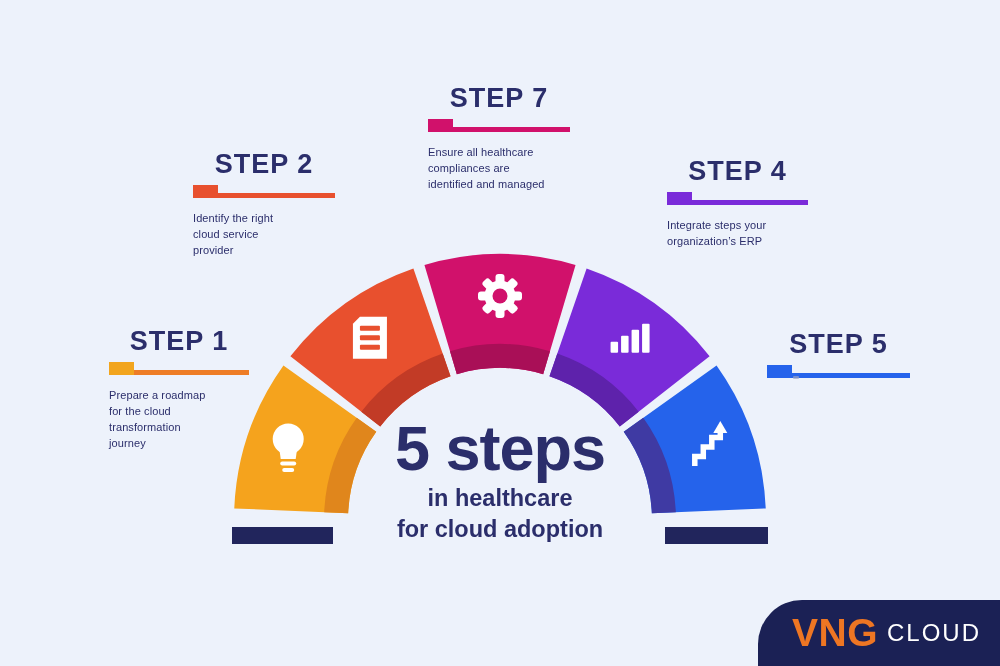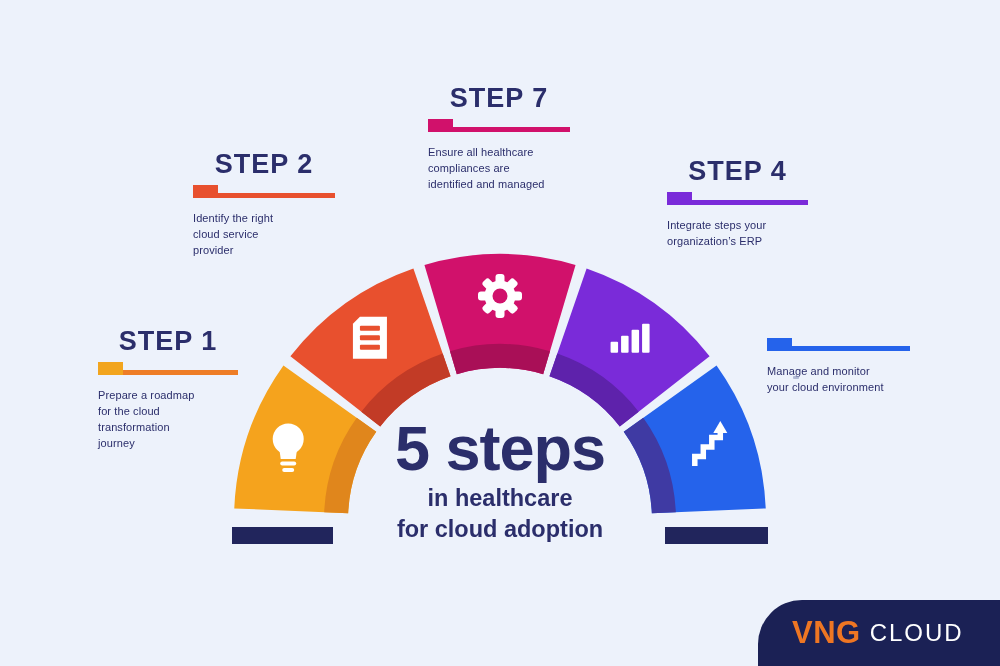--- a/index.html
+++ b/index.html
@@ -18,42 +18,42 @@
 
   .step{position:absolute}
   .step-title{font-size:27px;font-weight:700;letter-spacing:1px;line-height:1;text-align:center;color:var(--navy)}
   .step-underline{position:relative;height:13px;margin-top:7px;width:100%}
   .u-line{position:absolute;left:0;bottom:0;width:100%;height:5px}
   .u-block{position:absolute;left:0;top:0;width:25px;height:13px}
   .step-desc{
     margin-top:13px;width:max-content;font-size:11px;font-weight:400;
     line-height:1.45;letter-spacing:.1px;white-space:pre-line;color:var(--navy);
   }
-  .step1{left:98px; top:328px; width:140px}
+  .step1{left:109px; top:328px; width:140px}
   .step2{left:193px;top:151px; width:142px}
   .step3{left:428px;top:85px;  width:142px}
   .step4{left:667px;top:158px; width:141px}
   .step5{left:767px;top:331px; width:143px}
 
   .center-title{position:absolute;left:250px;top:414px;width:500px;text-align:center;color:var(--navy)}
   .center-title .big{font-size:63px;font-weight:800;letter-spacing:-1px;line-height:1.08}
   .center-title .sub{font-size:23.5px;font-weight:700;line-height:1.22;margin-top:2px}
 
   .base-bar{position:absolute;top:527px;height:17px;background:var(--bar)}
   .base-bar.left{left:232px;width:101px}
   .base-bar.right{left:665px;width:103px}
 
   .stray-dot{position:absolute;left:793px;top:376px;width:6px;height:3px;border-radius:1px;background:#98A2C4;opacity:.7}
 
   .logo{
     position:absolute;left:758px;top:600px;right:0;bottom:0;
     border-radius:44px 0 0 0;display:flex;align-items:center;
     padding-left:34px;gap:9px;
   }
-  .logo .brand{font-size:31px;font-weight:800;letter-spacing:.5px}
+  .logo .brand{font-size:39px;font-weight:800;letter-spacing:.5px}
   .logo .product{font-size:24px;font-weight:400;letter-spacing:2px}
 </style>
 </head>
 <body>
 
 <div class="canvas">
 
   <svg id="arc" class="arc-svg" width="1000" height="666" viewBox="0 0 1000 666">
       <path d="M234.25317305922584,508.3972429608206 A266,266 0 0 1 283.44527211721913,365.53301378089 L376.2544412098395,431.73315073193714 A152,152 0 0 0 348.1446703195576,513.3698531204689 Z" fill="#F5A31D"></path>
       <path d="M324.167513001593,512.3229878237008 A176,176 0 0 1 356.71566876928784,417.7962797948746 L376.2544412098395,431.73315073193714 A152,152 0 0 0 348.1446703195576,513.3698531204689 Z" fill="#E0861C"></path>
@@ -142,26 +142,25 @@
     <div class="step-title">STEP 4</div>
     <div class="step-underline">
       <span class="u-line" style="background: rgb(122, 43, 217);"></span>
       <span class="u-block" style="background: rgb(122, 43, 217);"></span>
     </div>
     <div class="step-desc">Integrate steps your
 organization’s ERP</div>
   </div>
 
   <div class="step step5">
+    <div class="step-title">STEP 5</div>
     <div class="step-underline">
       <span class="u-line" style="background: rgb(37, 99, 235);"></span>
       <span class="u-block" style="background: rgb(37, 99, 235);"></span>
     </div>
-    <div class="step-desc">Manage and monitor
-your cloud environment</div>
   </div>
 
   <div class="stray-dot"></div>
 
   <div class="center-title">
     <div class="big">5 steps</div>
     <div class="sub">in healthcare</div>
     <div class="sub">for cloud adoption</div>
   </div>
 

